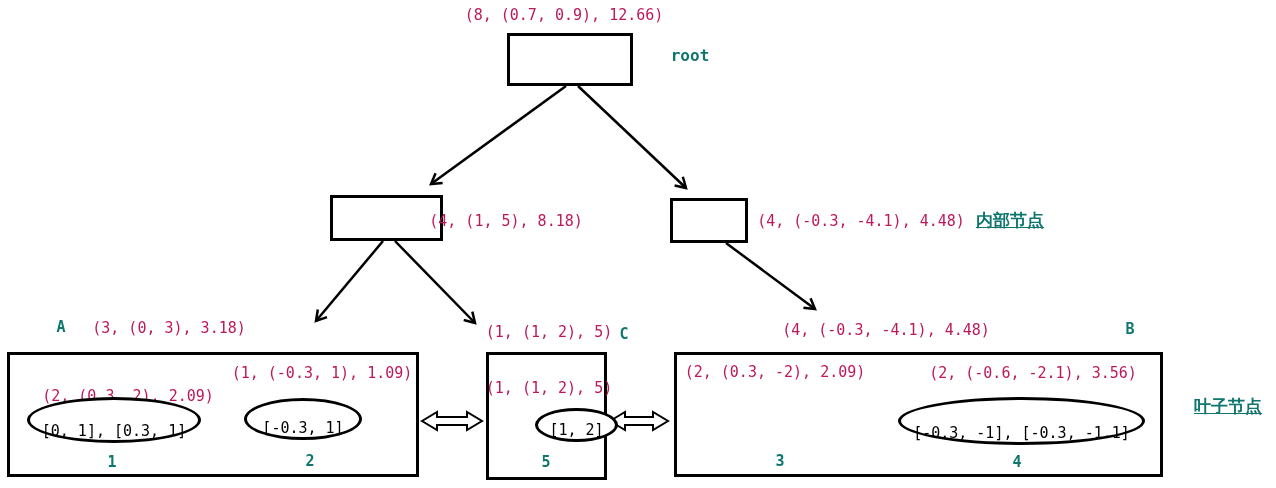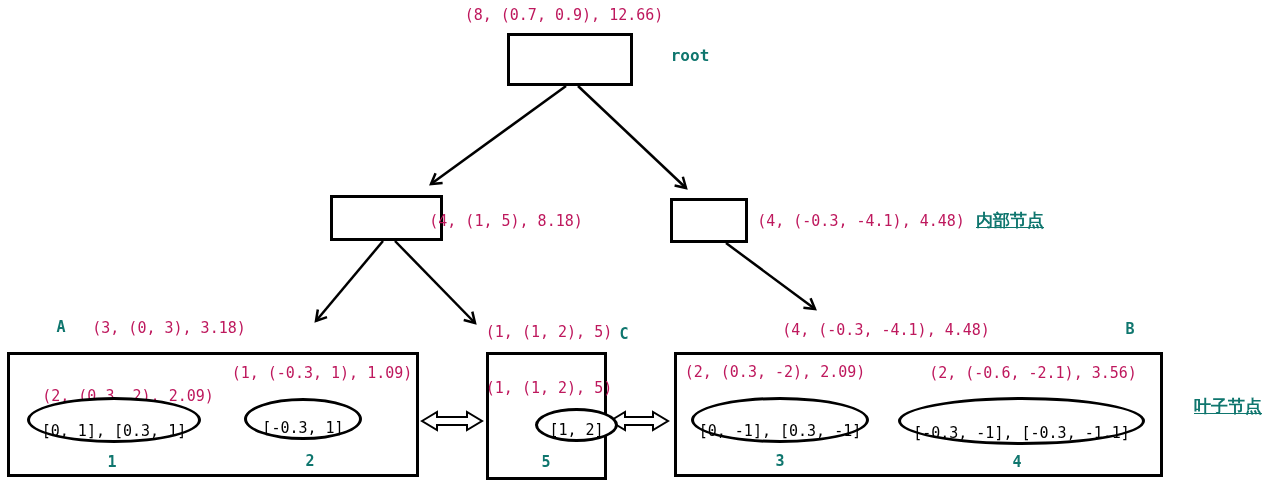--- a/index.html
+++ b/index.html
@@ -68,23 +68,20 @@
   <div class="ellipse" style="left:535px;top:408px;width:83px;height:34px;">
     <span>[1, 2]</span>
   </div>
   <div class="cap red" style="left:546px;top:454px;">5</div>
 
   <div class="cap" style="left:886px;top:322px;">(4, (-0.3, -4.1), 4.48)</div>
   <div class="cap red" style="left:1130px;top:321px;">B</div>
   <div class="box" style="left:674px;top:352px;width:489px;height:125px;"></div>
   <div class="cap" style="left:775px;top:364px;">(2, (0.3, -2), 2.09)</div>
   <div class="cap" style="left:1033px;top:365px;">(2, (-0.6, -2.1), 3.56)</div>
-  <div class="ellipse" style="left:691px;top:397px;width:178px;height:46px;">
-    <span>[0, -1], [0.3, -1]</span>
-  </div>
   <div class="ellipse" style="left:898px;top:397px;width:247px;height:48px;">
     <span>[-0.3, -1], [-0.3, -1.1]</span>
   </div>
   <div class="cap red" style="left:780px;top:453px;">3</div>
   <div class="cap red" style="left:1017px;top:454px;">4</div>
 
   <div class="cap red cjk" style="left:1228px;top:397px;">叶子节点</div>
 
 </div>
 

